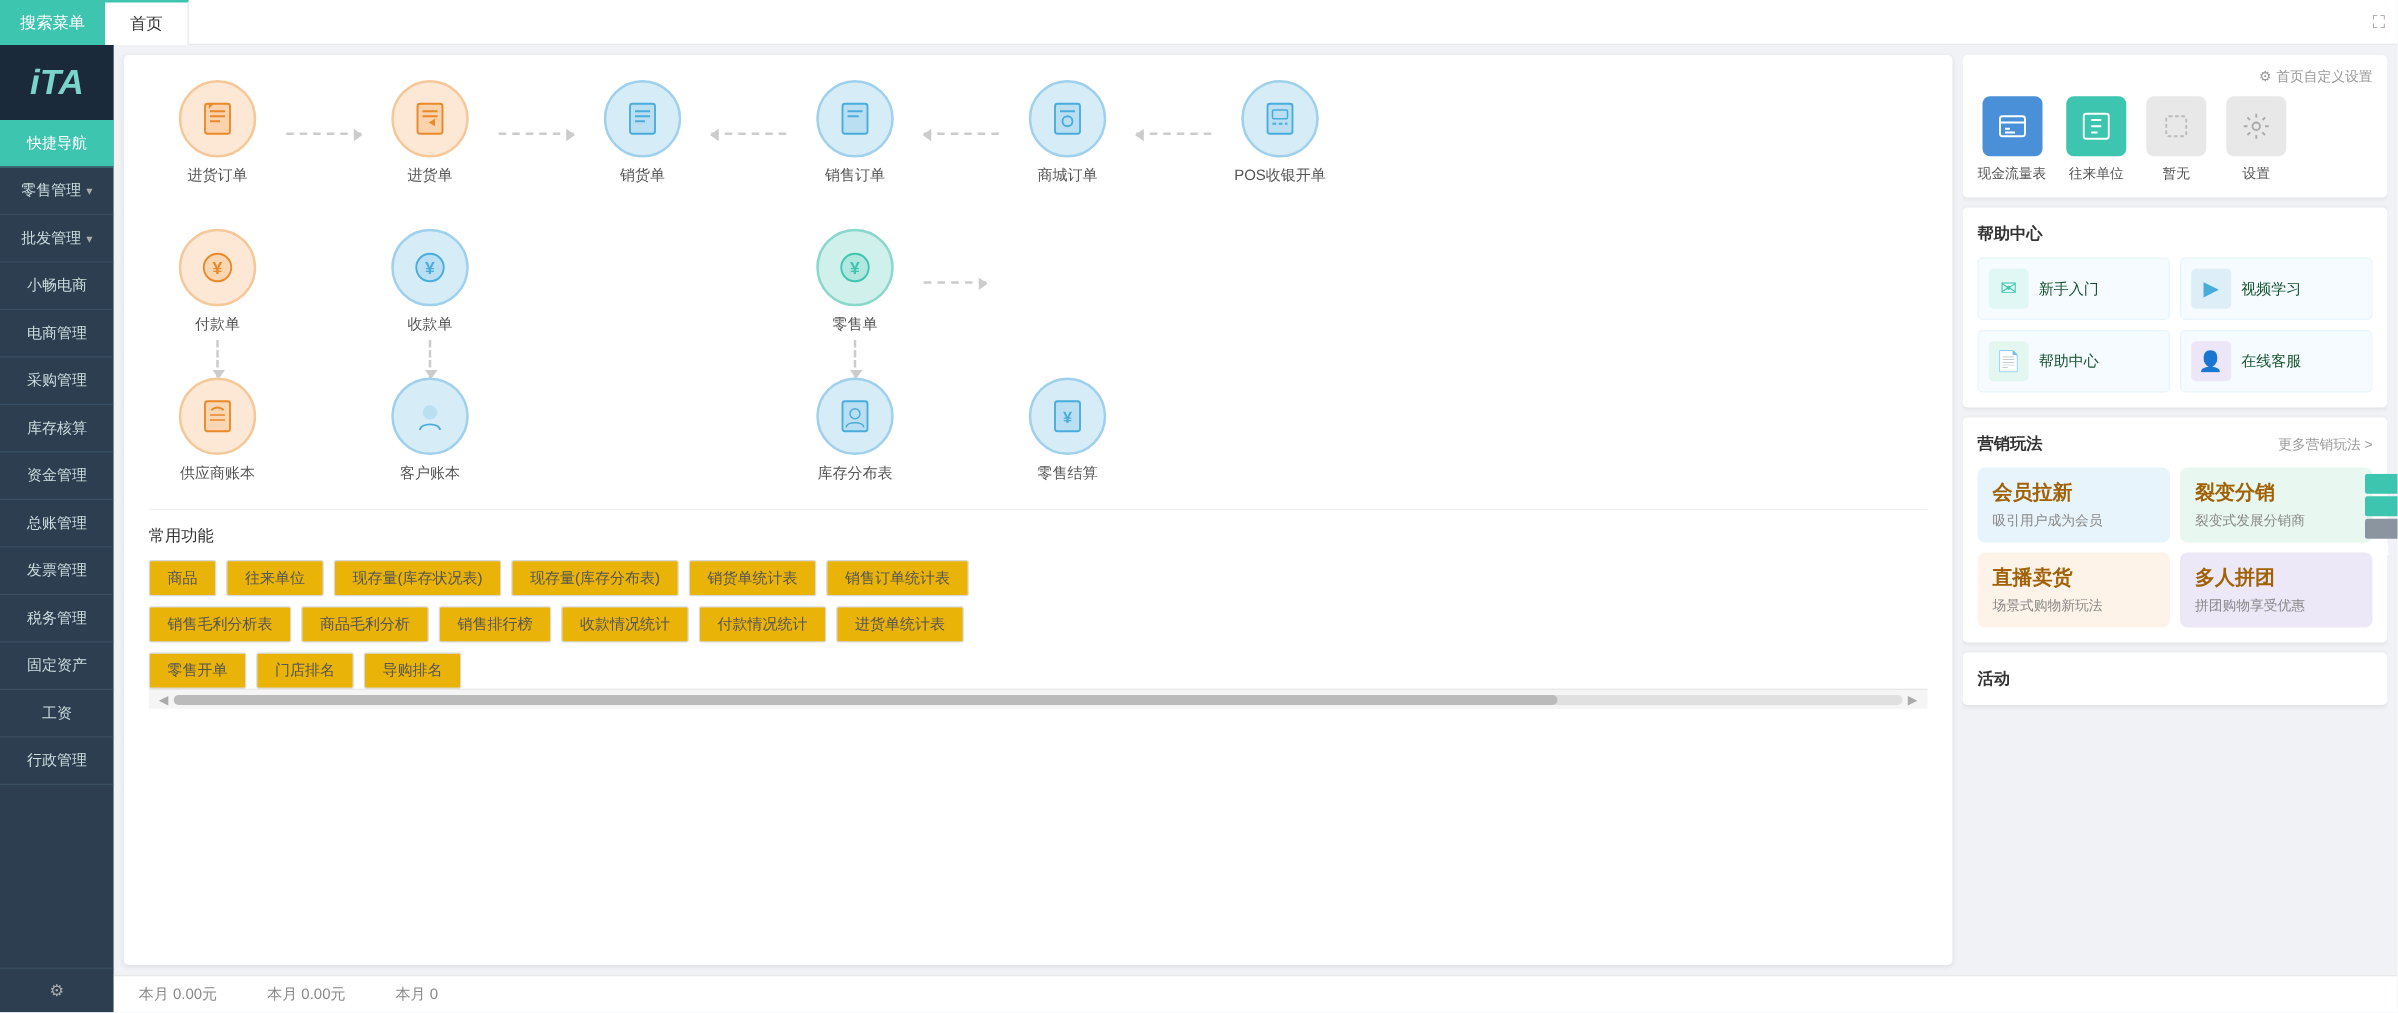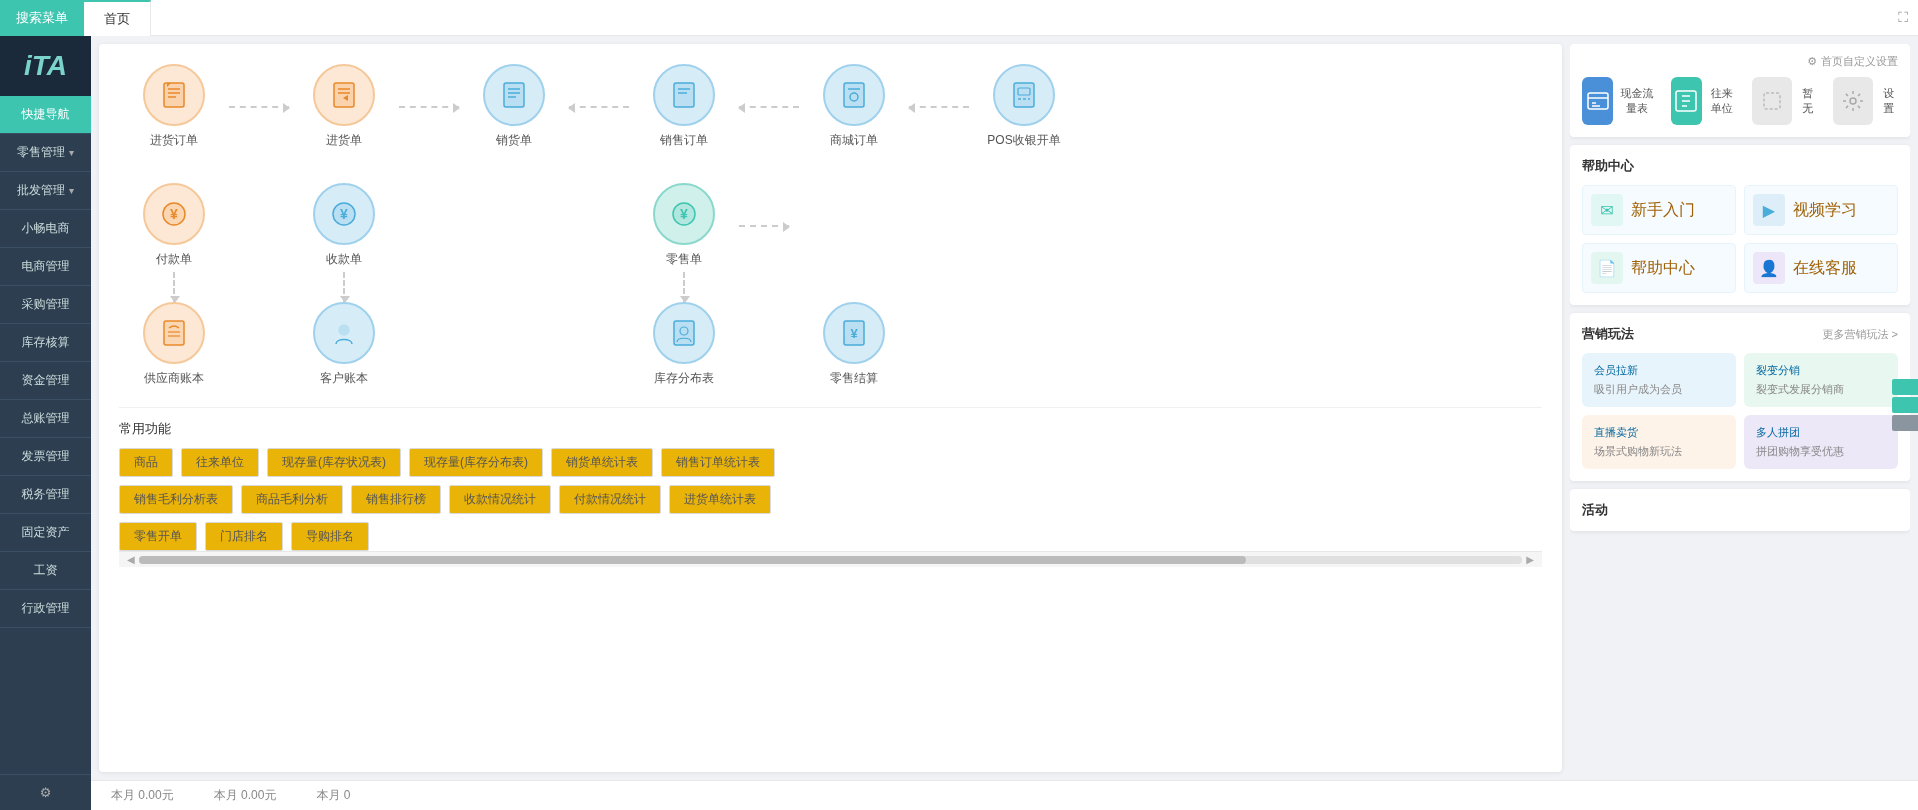--- a/index.html
+++ b/index.html
@@ -237,21 +237,21 @@
       display: flex;
       align-items: center;
       gap: 4px;
     }
     .qnt-icons {
       display: flex;
       gap: 16px;
     }
     .qnt-icon-item {
       display: flex;
-      flex-direction: row;
+      flex-direction: column;
       align-items: center;
       cursor: pointer;
       gap: 6px;
     }
     .qnt-icon-box {
       width: 48px;
       height: 48px;
       border-radius: 6px;
       display: flex;
       align-items: center;
@@ -301,21 +301,21 @@
       border-radius: 4px;
       display: flex;
       align-items: center;
       justify-content: center;
       font-size: 16px;
     }
     .hc-icon.teal { background: #e0f7f4; color: #3dc5b0; }
     .hc-icon.blue { background: #deeef8; color: #4aacda; }
     .hc-icon.green { background: #e3f7f0; color: #2db07a; }
     .hc-icon.purple { background: #ede5f8; color: #8a5cd8; }
-    .hc-item-label { font-size: 16px; color: #a16207; }
+    .hc-item-label { font-size: 12px; color: #14532d; }
 
     
     .marketing {
       background: #fff;
       border-radius: 4px;
       padding: 12px;
       box-shadow: 0 1px 4px rgba(0,0,0,0.08);
     }
     .mkt-header {
       display: flex;
@@ -332,21 +332,21 @@
     }
     .mkt-card {
       border-radius: 6px;
       padding: 10px 12px;
       cursor: pointer;
     }
     .mkt-card.light-blue { background: #e8f4fb; }
     .mkt-card.light-green { background: #e8f7f0; }
     .mkt-card.light-orange { background: #fef3e8; }
     .mkt-card.light-purple { background: #ede8f8; }
-    .mkt-card-title { font-size: 11px; font-weight: 400; color: #0369a1; margin-bottom: 4px; }
+    .mkt-card-title { font-size: 16px; font-weight: 700; color: #a16207; margin-bottom: 4px; }
     .mkt-card-desc { font-size: 11px; color: #888; }
 
     
     .activity {
       background: #fff;
       border-radius: 4px;
       padding: 12px;
       box-shadow: 0 1px 4px rgba(0,0,0,0.08);
     }
     .act-title { font-size: 13px; font-weight: 600; color: #333; }

